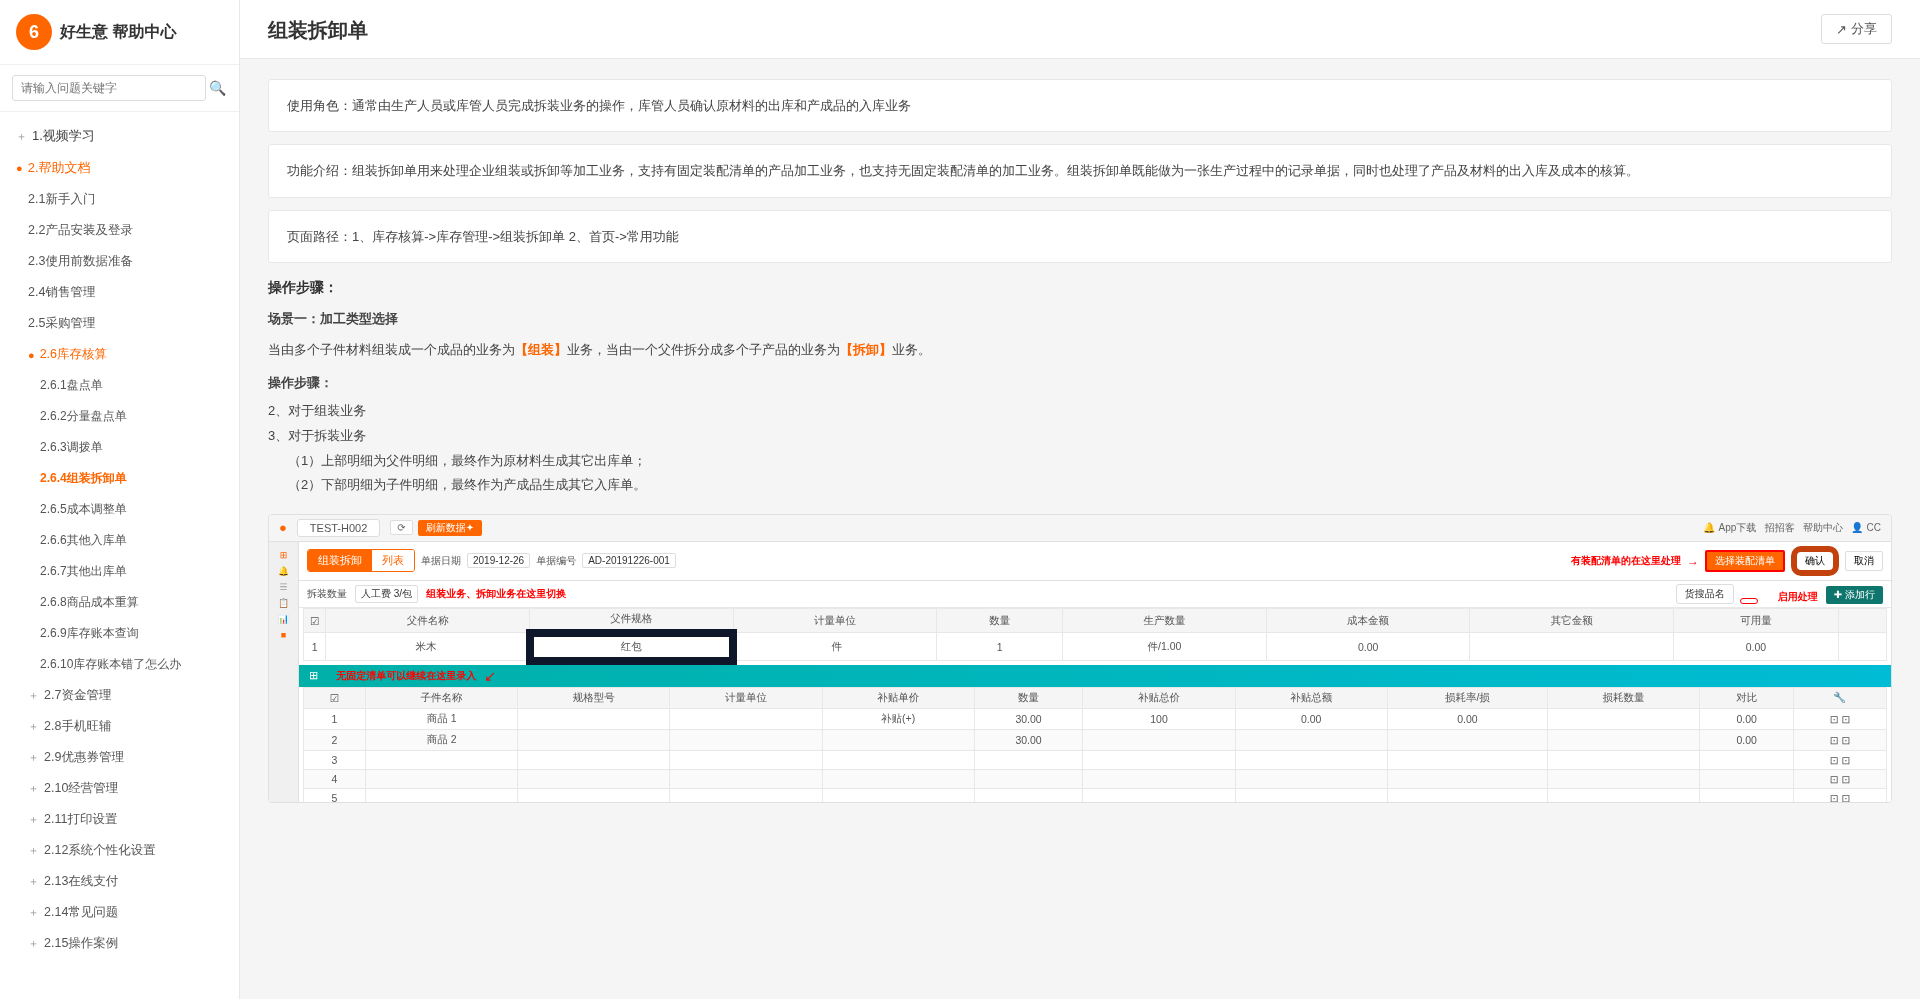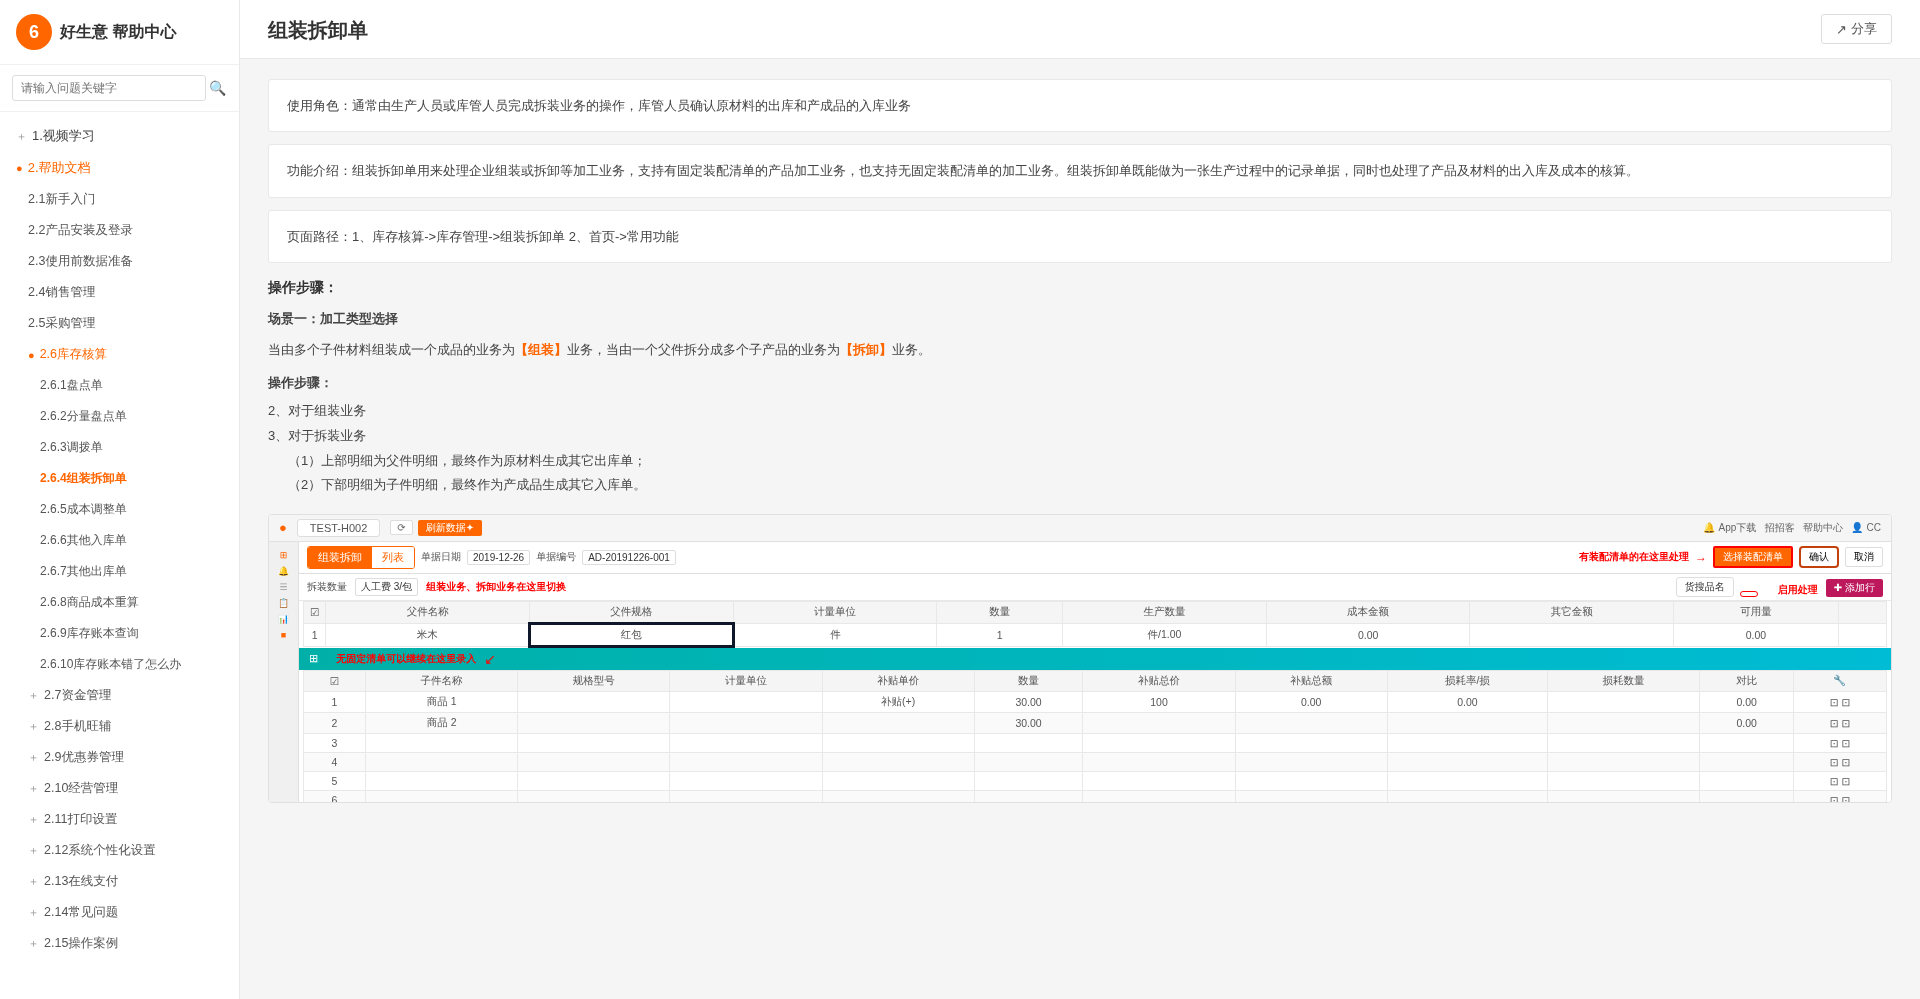--- a/index.html
+++ b/index.html
@@ -393,21 +393,21 @@
               <span style="font-size:10px;color:#555;">单据日期</span>
               <span style="font-size:10px;border:1px solid #ddd;padding:1px 5px;border-radius:2px;">2019-12-26</span>
               <span style="font-size:10px;color:#555;">单据编号</span>
               <span style="font-size:10px;border:1px solid #ddd;padding:1px 5px;border-radius:2px;min-width:90px;">AD-20191226-001</span>
               <div style="flex:1;"></div>
 
               <div style="position:relative;display:flex;align-items:center;gap:6px;">
                 <span style="color:#f00;font-size:10px;font-weight:600;">有装配清单的在这里处理</span>
                 <span style="color:#f00;font-size:12px;">→</span>
                 <button style="font-size:10px;background:#f60;color:#fff;border:none;border-radius:2px;padding:2px 8px;cursor:pointer;border:2px solid #f00;">选择装配清单</button>
-                <button style="font-size:10px;background:#fff;border:2px solid #c2410c;border-radius:4px;padding:2px 8px;cursor:pointer;">确认</button>
+                <button style="font-size:10px;background:#fff;border:6px solid #c2410c;border-radius:10px;padding:2px 8px;cursor:pointer;">确认</button>
                 <button style="font-size:10px;background:#fff;border:1px solid #ddd;border-radius:2px;padding:2px 8px;cursor:pointer;">取消</button>
               </div>
             </div>
 
             <div style="display:flex;align-items:center;gap:8px;padding:3px 8px;border-bottom:1px solid #e8e8e8;background:#fff;font-size:10px;">
               <span style="color:#555;">拆装数量</span>
               <span style="border:1px solid #ddd;padding:1px 5px;border-radius:2px;">人工费 3/包</span>
 
               <div style="position:relative;display:flex;align-items:center;gap:6px;">
                 <div style="position:relative;">
@@ -416,21 +416,21 @@
               </div>
 
               <div style="flex:1;"></div>
 
               <div style="position:relative;display:flex;align-items:flex-end;">
                 <span style="border:1px solid #ddd;border-radius:3px;padding:2px 8px;font-size:10px;margin-right:6px;">货搜品名</span>
                 <span style="border:1px solid #f00;border-radius:3px;padding:2px 8px;font-size:10px;background:#fff;"></span>
                 <span style="position:relative;margin-left:20px;">
                   <span style="color:#f00;font-size:10px;font-weight:600;">启用处理</span>
                 </span>
-                <button style="font-size:10px;background:#be185d;color:#fff;border:none;border-radius:2px;padding:2px 8px;margin-left:8px;cursor:pointer;">✚ 添加行</button>
+                <button style="font-size:10px;background:#0f766e;color:#fff;border:none;border-radius:2px;padding:2px 8px;margin-left:8px;cursor:pointer;">✚ 添加行</button>
               </div>
             </div>
 
             <div style="padding:0 4px;background:#fff;">
               <table class="mock-table" style="width:100%;">
                 <thead>
                   <tr>
                     <th style="width:20px;">☑</th>
                     <th>父件名称</th>
                     <th>父件规格</th>
@@ -440,21 +440,21 @@
                     <th>成本金额</th>
                     <th>其它金额</th>
                     <th>可用量</th>
                     <th></th>
                   </tr>
                 </thead>
                 <tbody>
                   <tr>
                     <td>1</td>
                     <td>米木</td>
-                    <td style="border:3px solid #0f172a;">红包</td>
+                    <td style="border:8px solid #0f172a;">红包</td>
                     <td>件</td>
                     <td>1</td>
                     <td>件/1.00</td>
                     <td>0.00</td>
                     <td></td>
                     <td>0.00</td>
                     <td></td>
                   </tr>
                 </tbody>
               </table>

